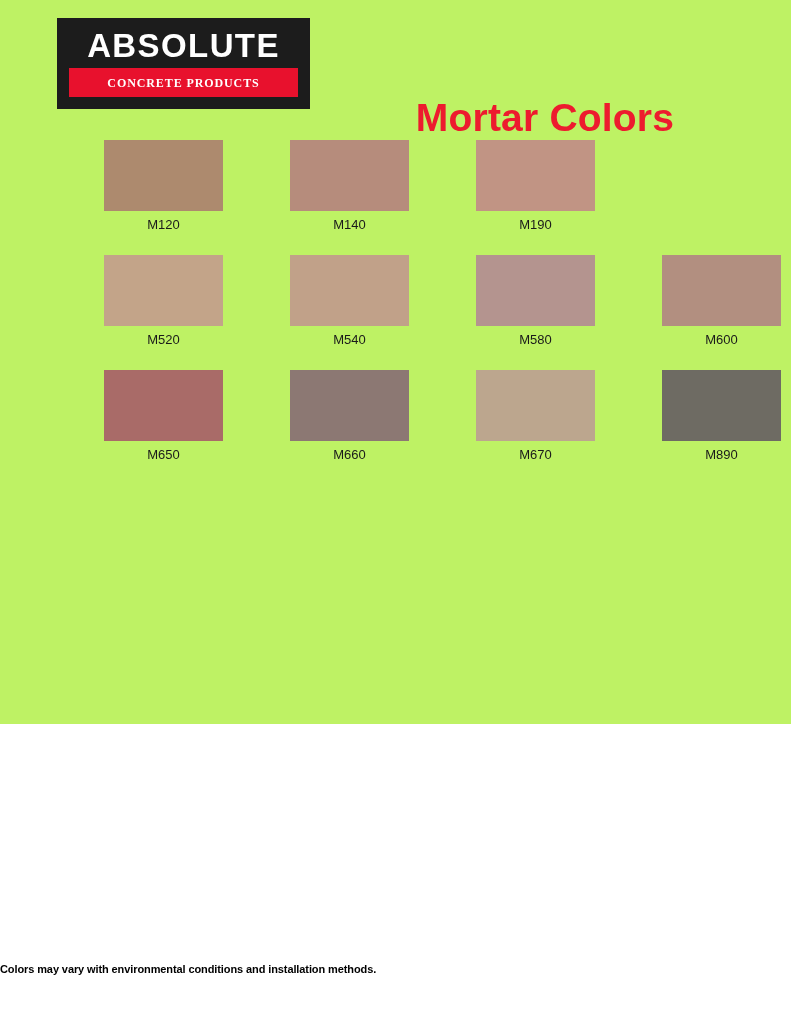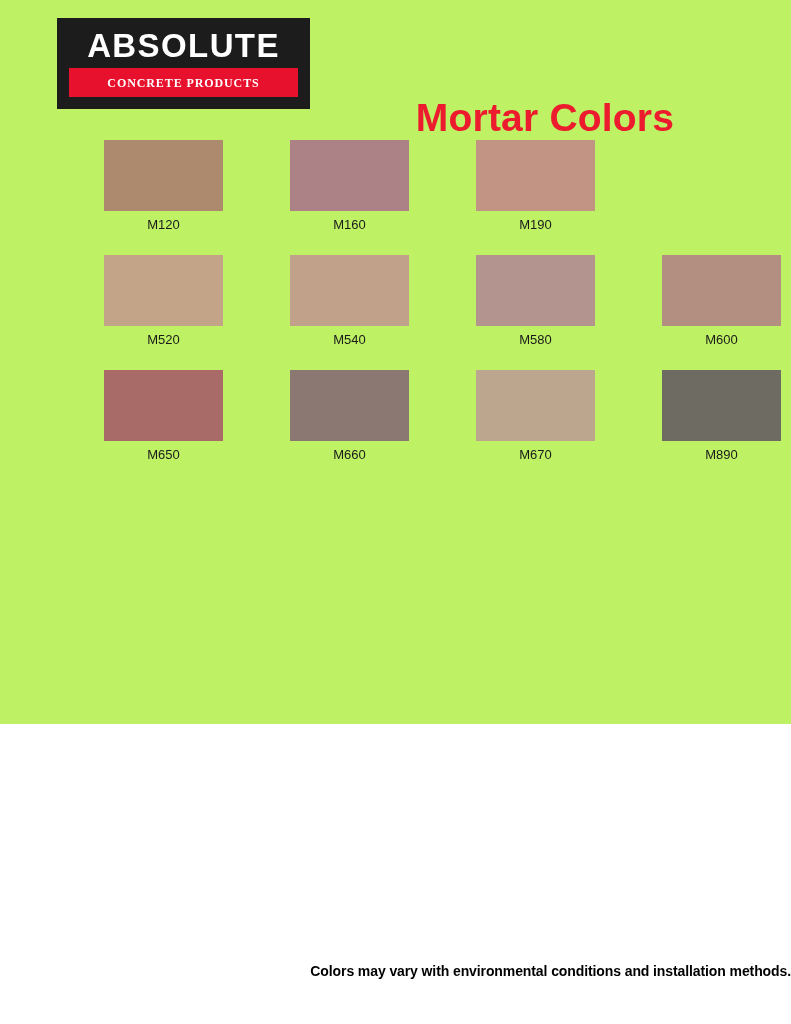--- a/index.html
+++ b/index.html
@@ -131,24 +131,24 @@
     line-height: 16px;
     text-align: center;
   }
 
   
   .footer-note {
     position: absolute;
     left: 0;
     top: 963px;
     width: 791px;
-    text-align: right;
-    font-family: "Liberation Sans", sans-serif;
-    font-weight: bold;
-    font-size: 14px;
+    text-align: left;
+    font-family: "Liberation Sans", sans-serif;
+    font-weight: bold;
+    font-size: 11px;
     color: #000000;
     letter-spacing: -0.1px;
   }
 </style>
 </head>
 <body>
 
 <div class="page">
 
   <div class="header">
@@ -165,22 +165,22 @@
   </div>
 
   <div class="swatch-grid">
 
     <div class="swatch-row">
       <div class="swatch-cell">
         <span class="swatch-chip" style="background: rgb(173, 138, 110);"></span>
         <span class="swatch-label">M120</span>
       </div>
       <div class="swatch-cell">
-        <span class="swatch-chip" style="background: rgb(172, 130, 134);"></span>
-        <span class="swatch-label">M160</span>
+        <span class="swatch-chip" style="background: rgb(182, 140, 124);"></span>
+        <span class="swatch-label">M140</span>
       </div>
       <div class="swatch-cell">
         <span class="swatch-chip" style="background: rgb(193, 148, 132);"></span>
         <span class="swatch-label">M190</span>
       </div>
     </div>
 
     <div class="swatch-row">
       <div class="swatch-cell">
         <span class="swatch-chip" style="background: rgb(195, 164, 137);"></span>

